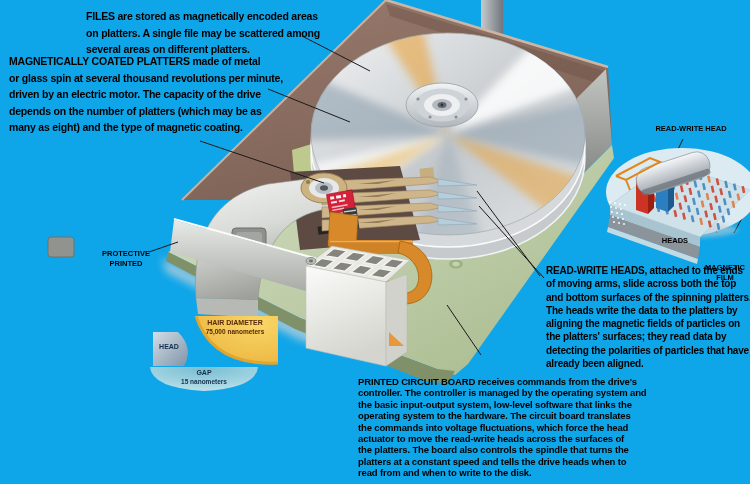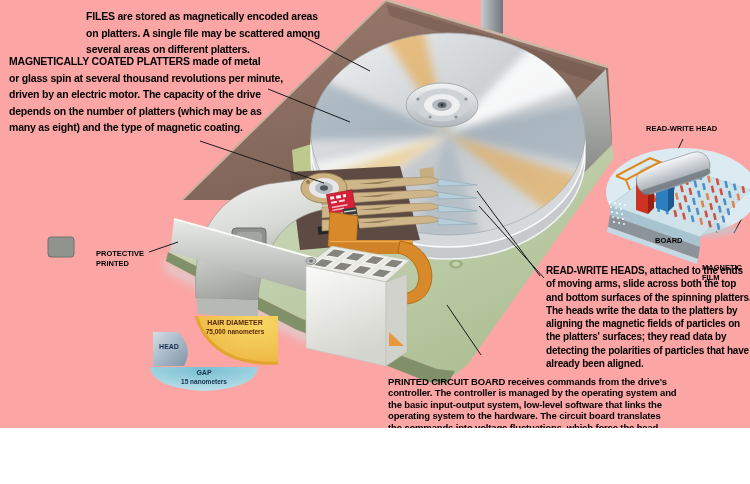--- a/index.html
+++ b/index.html
@@ -1,26 +1,26 @@
 <!DOCTYPE html>
 <html><head>
 <meta charset="utf-8">
 <style>
   html,body{margin:0;padding:0;background:#fff;}
-  #stage{position:relative;width:750px;height:428px;background:#fca5a5;overflow:hidden;
+  #stage{position:relative;width:750px;height:484px;background:#0ea5e9;overflow:hidden;
          font-family:"Liberation Sans",sans-serif;text-decoration:underline;}
   #art{position:absolute;left:0;top:0;z-index:0;}
   .cap{position:absolute;z-index:2;font:bold 10.5px/16.6px "Liberation Sans",sans-serif;
        letter-spacing:-0.2px;color:#000;white-space:pre;}
   .cap2{position:absolute;z-index:2;font:bold 10px/13.3px "Liberation Sans",sans-serif;
        letter-spacing:-0.2px;color:#000;white-space:pre;}
   .cap3{position:absolute;z-index:2;font:bold 9.5px/11.4px "Liberation Sans",sans-serif;
-       letter-spacing:-0.15px;color:#000;white-space:pre;margin-left:30px;}
+       letter-spacing:-0.15px;color:#000;white-space:pre;}
   .lbl{position:absolute;z-index:2;font:bold 7.5px/9.5px "Liberation Sans",sans-serif;
-       letter-spacing:0;color:#000;text-align:left;white-space:pre;}
+       letter-spacing:0;color:#000;text-align:center;white-space:pre;}
   .ins{position:absolute;z-index:2;font:bold 7px/8.5px "Liberation Sans",sans-serif;
        color:#14304e;text-align:center;white-space:pre;}
   .ins.small{font-size:6.5px;}
   .ins.hair{color:#58280a;}
 </style>
 </head>
 <body>
 
 <div id="stage">
 
@@ -409,21 +409,21 @@
   <div class="cap3" style="left:358px;top:376px;">PRINTED CIRCUIT BOARD receives commands from the drive's
 controller. The controller is managed by the operating system and
 the basic input-output system, low-level software that links the
 operating system to the hardware. The circuit board translates
 the commands into voltage fluctuations, which force the head
 actuator to move the read-write heads across the surfaces of
 the platters. The board also controls the spindle that turns the
 platters at a constant speed and tells the drive heads when to
 read from and when to write to the disk.</div>
   <div class="lbl" style="left:646px;top:124px;width:90px;">READ-WRITE HEAD</div>
-  <div class="lbl" style="left:655px;top:236px;width:40px;">BOARD</div>
+  <div class="lbl" style="left:655px;top:236px;width:40px;">HEADS</div>
   <div class="lbl" style="left:702px;top:235px;width:46px;margin-top:28px;">MAGNETIC
 FILM</div>
   <div class="ins hair" style="left:192px;top:319px;width:86px;">HAIR DIAMETER</div>
   <div class="ins hair small" style="left:192px;top:328px;width:86px;">75,000 nanometers</div>
   <div class="ins" style="left:148px;top:343px;width:42px;">HEAD</div>
   <div class="ins" style="left:180px;top:369px;width:48px;">GAP</div>
   <div class="ins small" style="left:172px;top:378px;width:64px;">15 nanometers</div>
 </div>
 
 </body></html>

